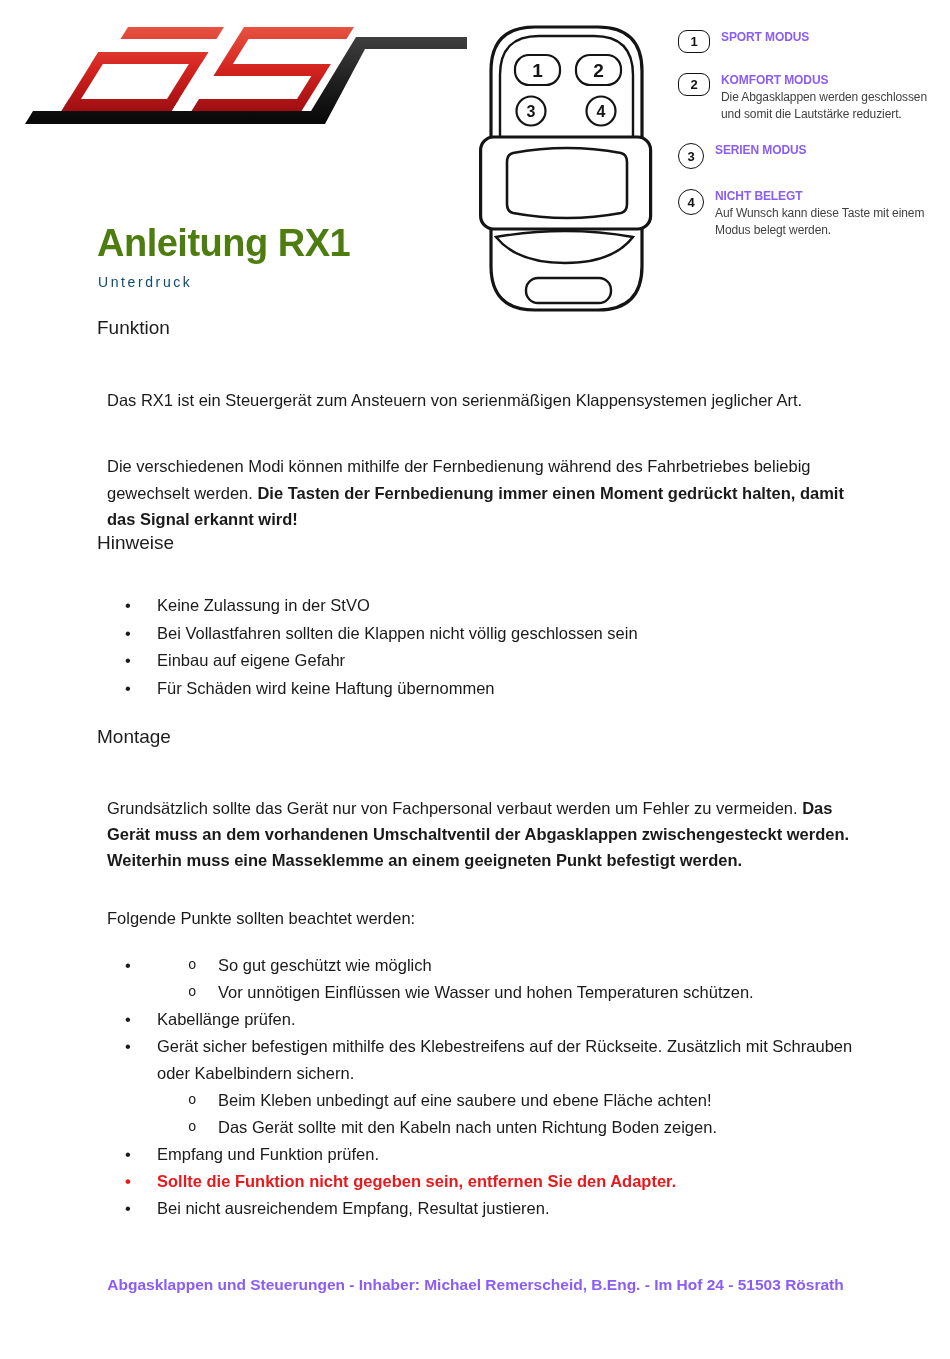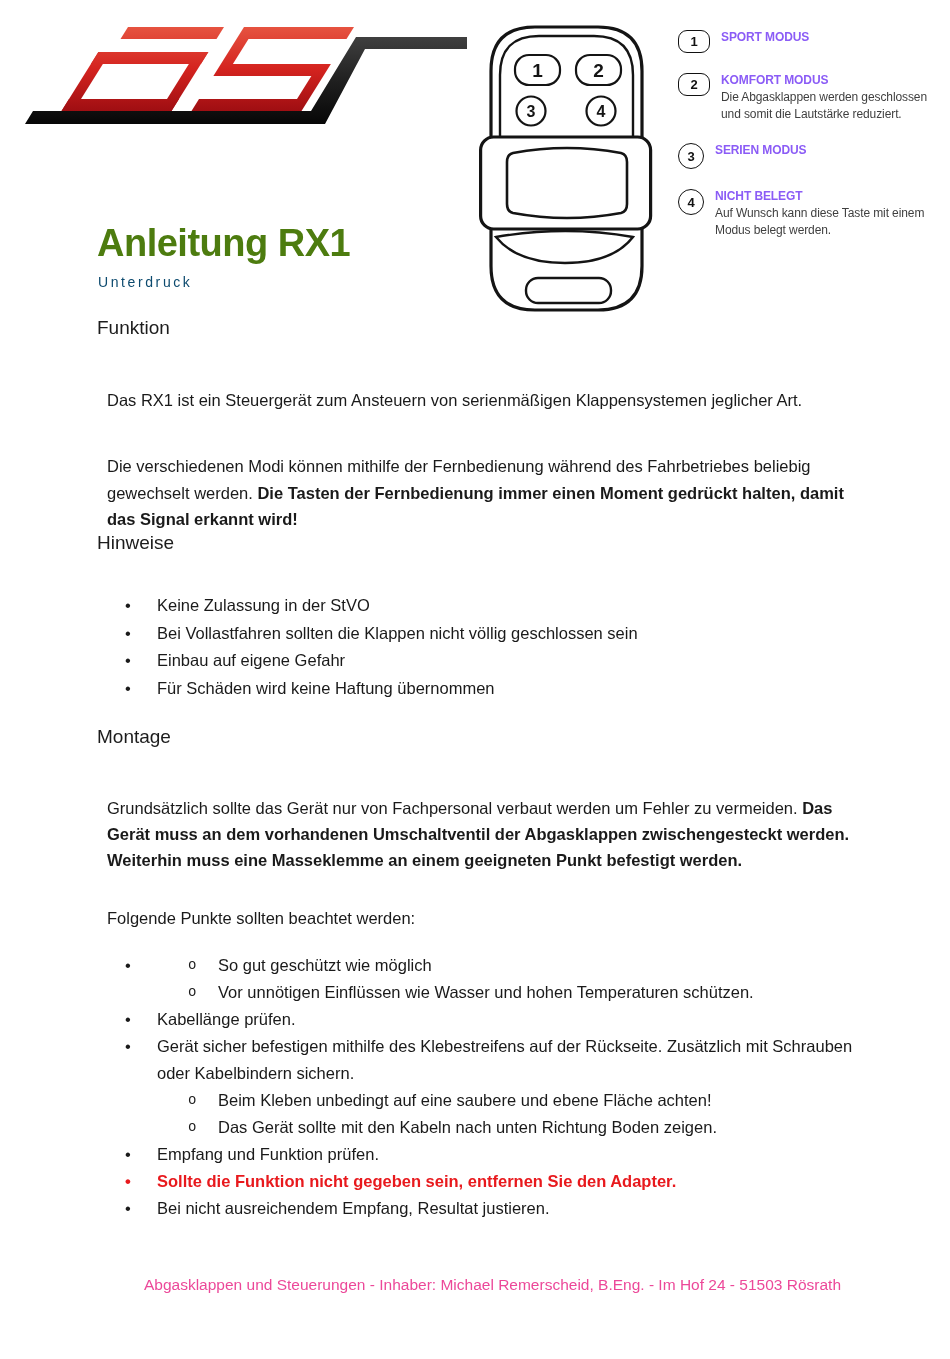--- a/index.html
+++ b/index.html
@@ -47,21 +47,21 @@
   #ul-montage  { top:952px; line-height:27px; }
   ul.doc-list li { position:relative; }
   li.lv1 { padding-left:60px; }
   li.lv2 { padding-left:121px; }
   .blt { position:absolute; top:0; }
   li.lv1 > .blt { left:28px; }
   li.lv2 > .blt { left:91px; font-family:"Liberation Mono", monospace; font-size:14px; }
   li.red { color:#e8191d; font-weight:bold; }
   li.red > .blt { color:#e8191d; }
 
-  #footer { left:114px; top:1276px; width:757px; text-align:center; font-size:15.5px; color:#ec4899; }
+  #footer { left:97px; top:1276px; width:757px; text-align:center; font-size:15.5px; color:#8b5cf6;font-weight:bold; }
 </style>
 </head>
 <body>
 
 <svg id="logo" class="abs" viewBox="0 0 452 100" aria-hidden="true">
   <defs>
     <linearGradient id="redg" gradientUnits="userSpaceOnUse" x1="0" y1="0" x2="0" y2="84">
       <stop offset="0" stop-color="#e65340"></stop>
       <stop offset="0.5" stop-color="#d4231f"></stop>
       <stop offset="1" stop-color="#9f0e12"></stop>

